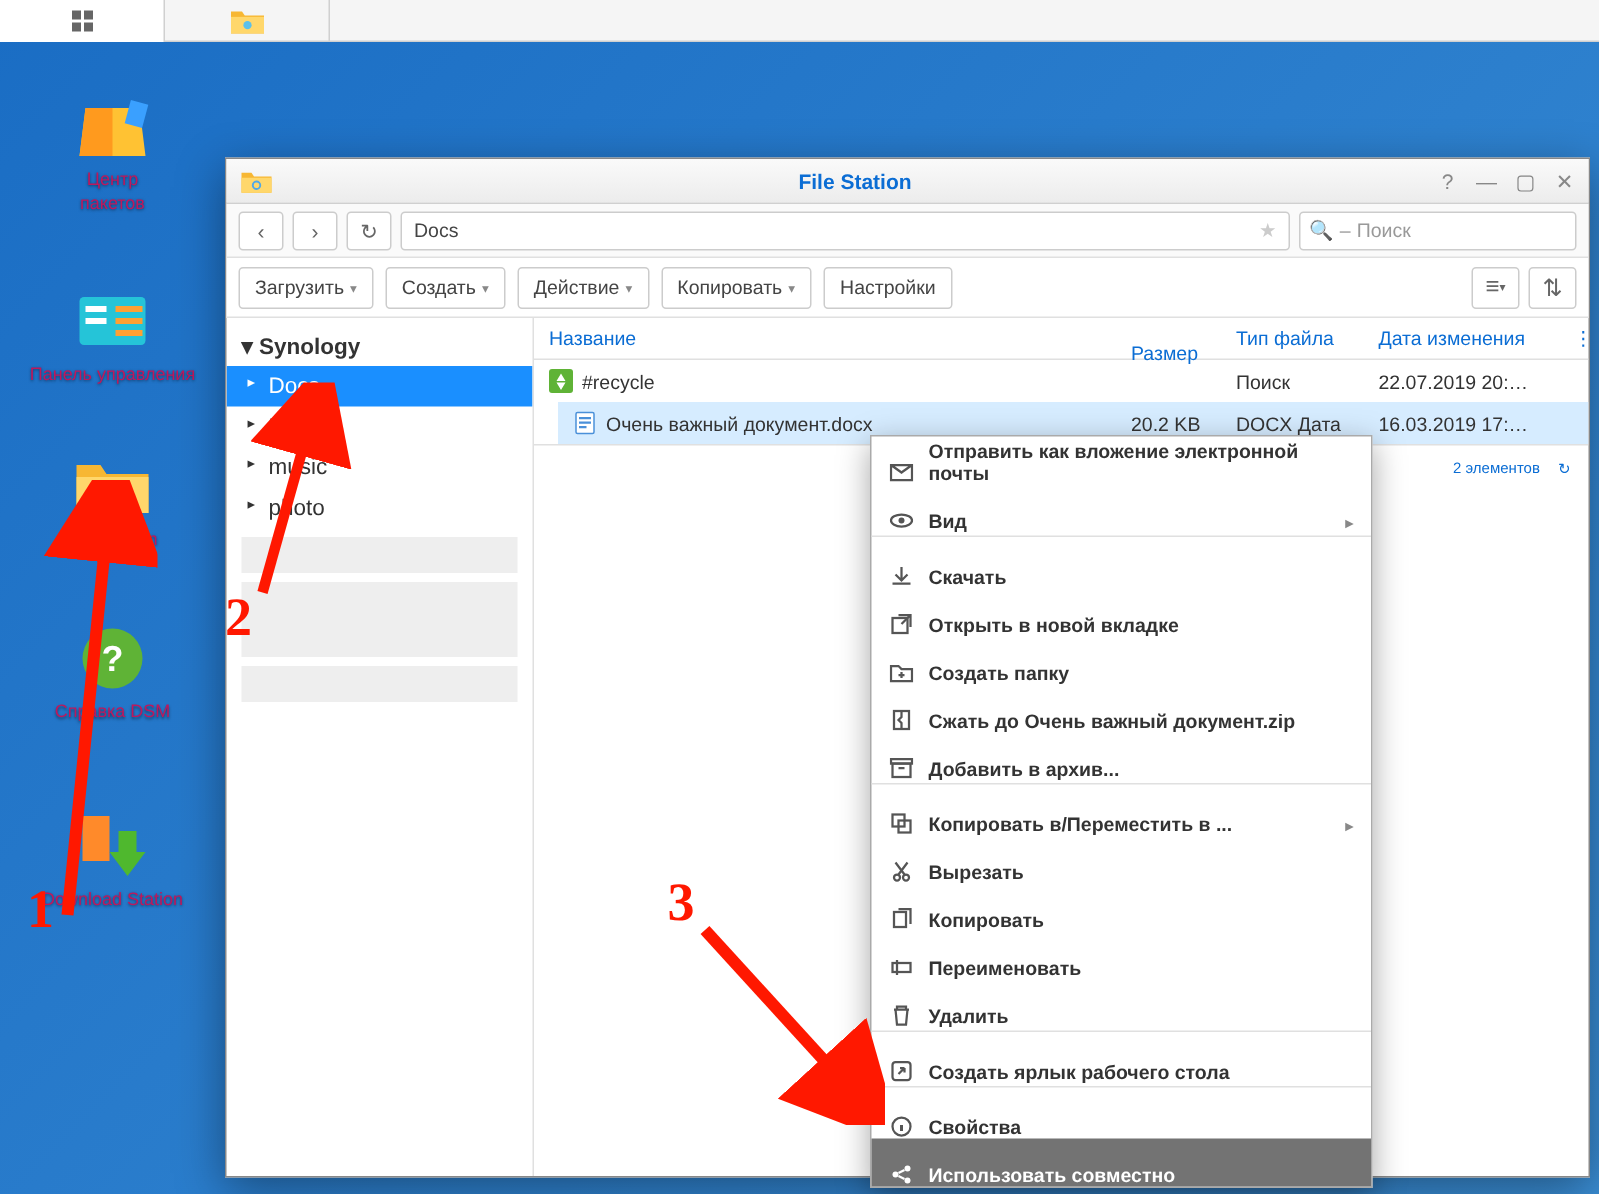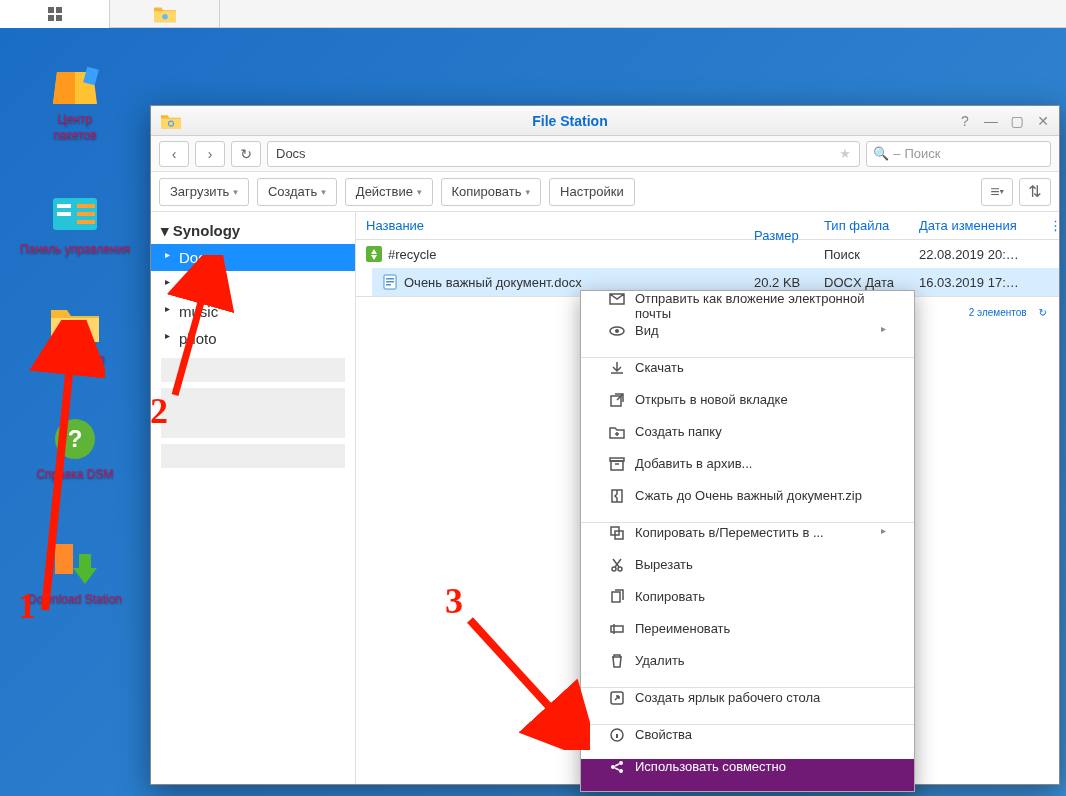--- a/index.html
+++ b/index.html
@@ -59,22 +59,22 @@
 .cell.name { flex: 1; display: flex; align-items: center; gap: 6px; }
 .cell.size { width: 70px; }
 .cell.type { width: 95px; }
 .cell.date { width: 130px; }
 .cell.more { width: 18px; }
 .file-icon { width: 16px; height: 16px; flex-shrink: 0; }
 
 .status-bar { height: 32px; border-top: 1px solid #e0e0e0; display: flex; align-items: center; justify-content: flex-end; padding: 0 12px; font-size: 10px; color: #0b6dd4; gap: 12px; }
 
 .context-menu { position: absolute; left: 580px; top: 290px; width: 335px; background: #fff; border: 1px solid #aaa; box-shadow: 0 6px 20px rgba(0,0,0,0.35); font-size: 13px; z-index: 100; }
-.menu-item { height: 32px; display: flex; align-items: flex-start; padding: 0 28px; gap: 10px; cursor: pointer; color: #333; }
-.menu-item.selected { background: #701a75; color: #fff; }
+.menu-item { height: 32px; display: flex; align-items: flex-end; padding: 0 12px; gap: 10px; cursor: pointer; color: #333; font-weight: bold; }
+.menu-item.selected { background: #737373; color: #fff; }
 .menu-item .mi-icon { width: 16px; height: 16px; flex-shrink: 0; display: flex; align-items: center; justify-content: center; }
 .menu-sep { height: 1px; background: #e0e0e0; margin: 2px 0; }
 .mi-caret { margin-left: auto; font-size: 10px; color: #888; }
 
 .annotation { position: absolute; z-index: 200; pointer-events: none; }
 .ann-num { font-size: 36px; font-weight: bold; color: #ff1800; font-family: Georgia, serif; }
 .arrow-svg { position: absolute; }
 </style>
 </head>
 <body>
@@ -220,21 +220,21 @@
       <div class="row">
         <div class="cell name">
             <svg class="file-icon" viewBox="0 0 16 16">
               <rect width="16" height="16" rx="2" fill="#5fb336"></rect>
               <path d="M8 3 L11 8 L5 8 Z M5 9 L11 9 L8 14 Z" fill="#fff"></path>
             </svg>
             <span>#recycle</span>
           </div>
         <div class="cell size"></div>
         <div class="cell type">Поиск</div>
-        <div class="cell date">22.08.2019 20:…</div>
+        <div class="cell date">22.07.2019 20:…</div>
         <div class="cell more"></div>
       </div>
       <div class="row selected">
         <div class="cell name">
             <svg class="file-icon" viewBox="0 0 16 16">
               <rect x="2" y="1" width="12" height="14" rx="1" fill="#fff" stroke="#4a90d9"></rect>
               <rect x="4" y="4" width="8" height="1.5" fill="#4a90d9"></rect>
               <rect x="4" y="7" width="8" height="1.5" fill="#4a90d9"></rect>
               <rect x="4" y="10" width="5" height="1.5" fill="#4a90d9"></rect>
             </svg>
@@ -296,34 +296,34 @@
         <svg width="16" height="16" viewBox="0 0 16 16" style="color:#555">
           <path d="M1 4h5l2 2h7v8H1z" fill="none" stroke="currentColor" stroke-width="1.5"></path>
           <path d="M8 8v4M6 10h4" stroke="currentColor" stroke-width="1.5"></path>
         </svg>
       </span>
       <span>Создать папку</span>
     </div>
     <div class="menu-item">
       <span class="mi-icon">
         <svg width="16" height="16" viewBox="0 0 16 16" style="color:#555">
+          <rect x="3" y="2" width="10" height="12" fill="none" stroke="currentColor" stroke-width="1.5"></rect>
+          <path d="M8 2v4l-2 2 2 2v4" stroke="currentColor" stroke-width="1.5" fill="none"></path>
+        </svg>
+      </span>
+      <span>Сжать до Очень важный документ.zip</span>
+    </div>
+    <div class="menu-item">
+      <span class="mi-icon">
+        <svg width="16" height="16" viewBox="0 0 16 16" style="color:#555">
           <rect x="2" y="5" width="12" height="9" fill="none" stroke="currentColor" stroke-width="1.5"></rect>
           <path d="M1 2h14v3H1zM6 8h4" stroke="currentColor" stroke-width="1.5" fill="none"></path>
         </svg>
       </span>
       <span>Добавить в архив...</span>
-    </div>
-    <div class="menu-item">
-      <span class="mi-icon">
-        <svg width="16" height="16" viewBox="0 0 16 16" style="color:#555">
-          <rect x="3" y="2" width="10" height="12" fill="none" stroke="currentColor" stroke-width="1.5"></rect>
-          <path d="M8 2v4l-2 2 2 2v4" stroke="currentColor" stroke-width="1.5" fill="none"></path>
-        </svg>
-      </span>
-      <span>Сжать до Очень важный документ.zip</span>
     </div>
     <div class="menu-sep"></div>
     <div class="menu-item">
       <span class="mi-icon">
         <svg width="16" height="16" viewBox="0 0 16 16" style="color:#555">
           <rect x="2" y="2" width="8" height="8" fill="none" stroke="currentColor" stroke-width="1.5"></rect>
           <rect x="6" y="6" width="8" height="8" fill="none" stroke="currentColor" stroke-width="1.5"></rect>
         </svg>
       </span>
       <span>Копировать в/Переместить в ...</span>

